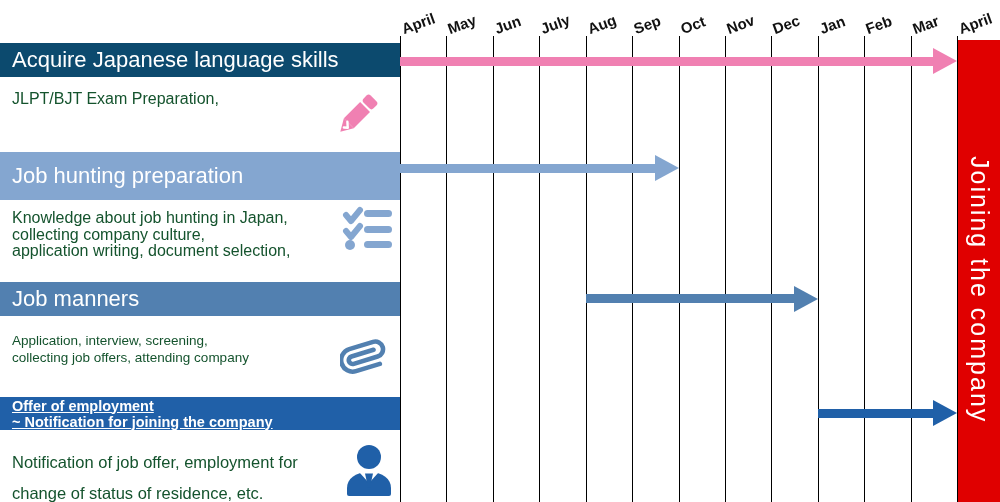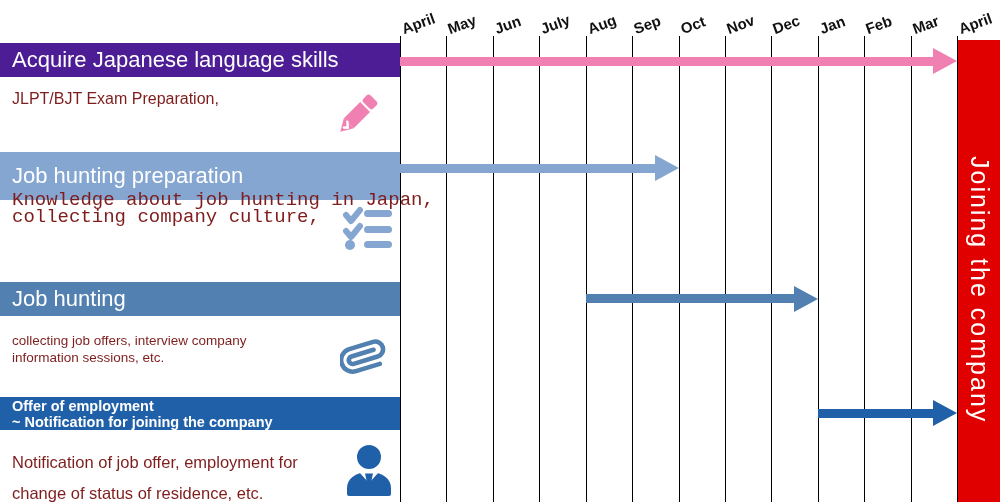--- a/index.html
+++ b/index.html
@@ -17,23 +17,23 @@
   .bar{
     position:absolute;left:0;width:400px;display:flex;align-items:center;
     color:#fff;box-sizing:border-box;padding-left:12px;
   }
   .bar.s0{top:43px;height:34px;font-size:22px;}
   .bar.s1{top:152px;height:48px;font-size:22px;}
   .bar.s2{top:282px;height:34px;font-size:22px;}
   .bar.s3{top:397px;height:33px;font-size:14.5px;font-weight:bold;
           flex-direction:column;align-items:flex-start;justify-content:center;line-height:16px;}
   
-  .desc{position:absolute;left:12px;color:#7f1d1d;}
+  .desc{position:absolute;left:12px;color:#14532d;}
   .desc.d0{top:84px;font-size:16px;line-height:29px;}
-  .desc.d1{top:192px;font-size:19px;line-height:16.5px;font-family:Liberation Mono, monospace;}
+  .desc.d1{top:210px;font-size:16px;line-height:16.5px;}
   .desc.d2{top:332px;font-size:13.5px;line-height:17px;}
   .desc.d3{top:447px;font-size:16.5px;line-height:31px;}
   
   .icon{position:absolute;}
   .icon svg{display:block;}
   .icon.i0{left:330px;top:88px;}
   .icon.i1{left:342px;top:206px;}
   .icon.i2{left:340px;top:330px;}
   .icon.i3{left:344px;top:444px;}
   
@@ -80,21 +80,21 @@
       <span class="month-label" style="left: 637.083px; top: 21px;">Sep</span>
       <span class="month-label" style="left: 683.5px; top: 21px;">Oct</span>
       <span class="month-label" style="left: 729.917px; top: 21px;">Nov</span>
       <span class="month-label" style="left: 776.333px; top: 21px;">Dec</span>
       <span class="month-label" style="left: 822.75px; top: 21px;">Jan</span>
       <span class="month-label" style="left: 869.167px; top: 21px;">Feb</span>
       <span class="month-label" style="left: 915.583px; top: 21px;">Mar</span>
       <span class="month-label" style="left: 962px; top: 21px;">April</span>
     </div>
 
-  <div class="bar s0" style="background: #4c1d95;">
+  <div class="bar s0" style="background: #0c4a6e;">
     <span>Acquire Japanese language skills</span>
   </div>
   <div class="desc d0">
     <div>JLPT/BJT Exam Preparation,</div>
   </div>
   <div class="icon i0" style="color: rgb(240, 128, 178);">
     <svg width="56" height="52" viewBox="0 0 56 52">
       <g transform="rotate(-45 28 26)" fill="currentColor">
         <polygon points="3,26 15,19 15,33"></polygon>
         <rect x="15" y="19" width="23" height="14"></rect>
@@ -103,50 +103,51 @@
       </g>
     </svg>
   </div>
 
   <div class="bar s1" style="background: rgb(132, 166, 208);">
     <span>Job hunting preparation</span>
   </div>
   <div class="desc d1">
     <div>Knowledge about job hunting in Japan,</div>
     <div>collecting company culture,</div>
+    <div>application writing, document selection,</div>
   </div>
   <div class="icon i1" style="color: rgb(132, 166, 208);">
     <svg width="52" height="46" viewBox="0 0 52 46">
       <g stroke="currentColor" stroke-width="6" fill="none" stroke-linecap="round" stroke-linejoin="round">
         <path d="M4 9 l5 6 l9 -11"></path>
         <path d="M4 25 l5 6 l9 -11"></path>
       </g>
       <g fill="currentColor">
         <circle cx="8" cy="39" r="5"></circle>
         <rect x="22" y="4" width="28" height="7" rx="3.5"></rect>
         <rect x="22" y="20" width="28" height="7" rx="3.5"></rect>
         <rect x="22" y="35" width="28" height="7" rx="3.5"></rect>
       </g>
     </svg>
   </div>
 
   <div class="bar s2" style="background: rgb(82, 128, 176);">
-    <span>Job hunting</span>
+    <span>Job manners</span>
   </div>
   <div class="desc d2">
-    <div>collecting job offers, interview company</div>
-    <div>information sessions, etc.</div>
+    <div>Application, interview, screening,</div>
+    <div>collecting job offers, attending company</div>
   </div>
   <div class="icon i2" style="color: rgb(82, 128, 176);">
     <svg width="46" height="54" viewBox="0 0 24 24">
       <path transform="rotate(28 12 12)" d="M21.44 11.05l-9.19 9.19a6 6 0 0 1-8.49-8.49l9.19-9.19a4 4 0 0 1 5.66 5.66l-9.2 9.19a2 2 0 0 1-2.83-2.83l8.49-8.48" stroke="currentColor" stroke-width="2.4" fill="none" stroke-linecap="round" stroke-linejoin="round"></path>
     </svg>
   </div>
 
-  <div class="bar s3" style="background: rgb(32, 96, 168);">
+  <div class="bar s3" style="background: rgb(32, 96, 168); text-decoration: underline;">
     <span>Offer of employment</span>
     <span>~ Notification for joining the company</span>
   </div>
   <div class="desc d3">
     <div>Notification of job offer, employment for</div>
     <div>change of status of residence, etc.</div>
   </div>
   <div class="icon i3" style="color: rgb(32, 96, 168);">
     <svg width="50" height="54" viewBox="0 0 50 54">
       <g fill="currentColor">

